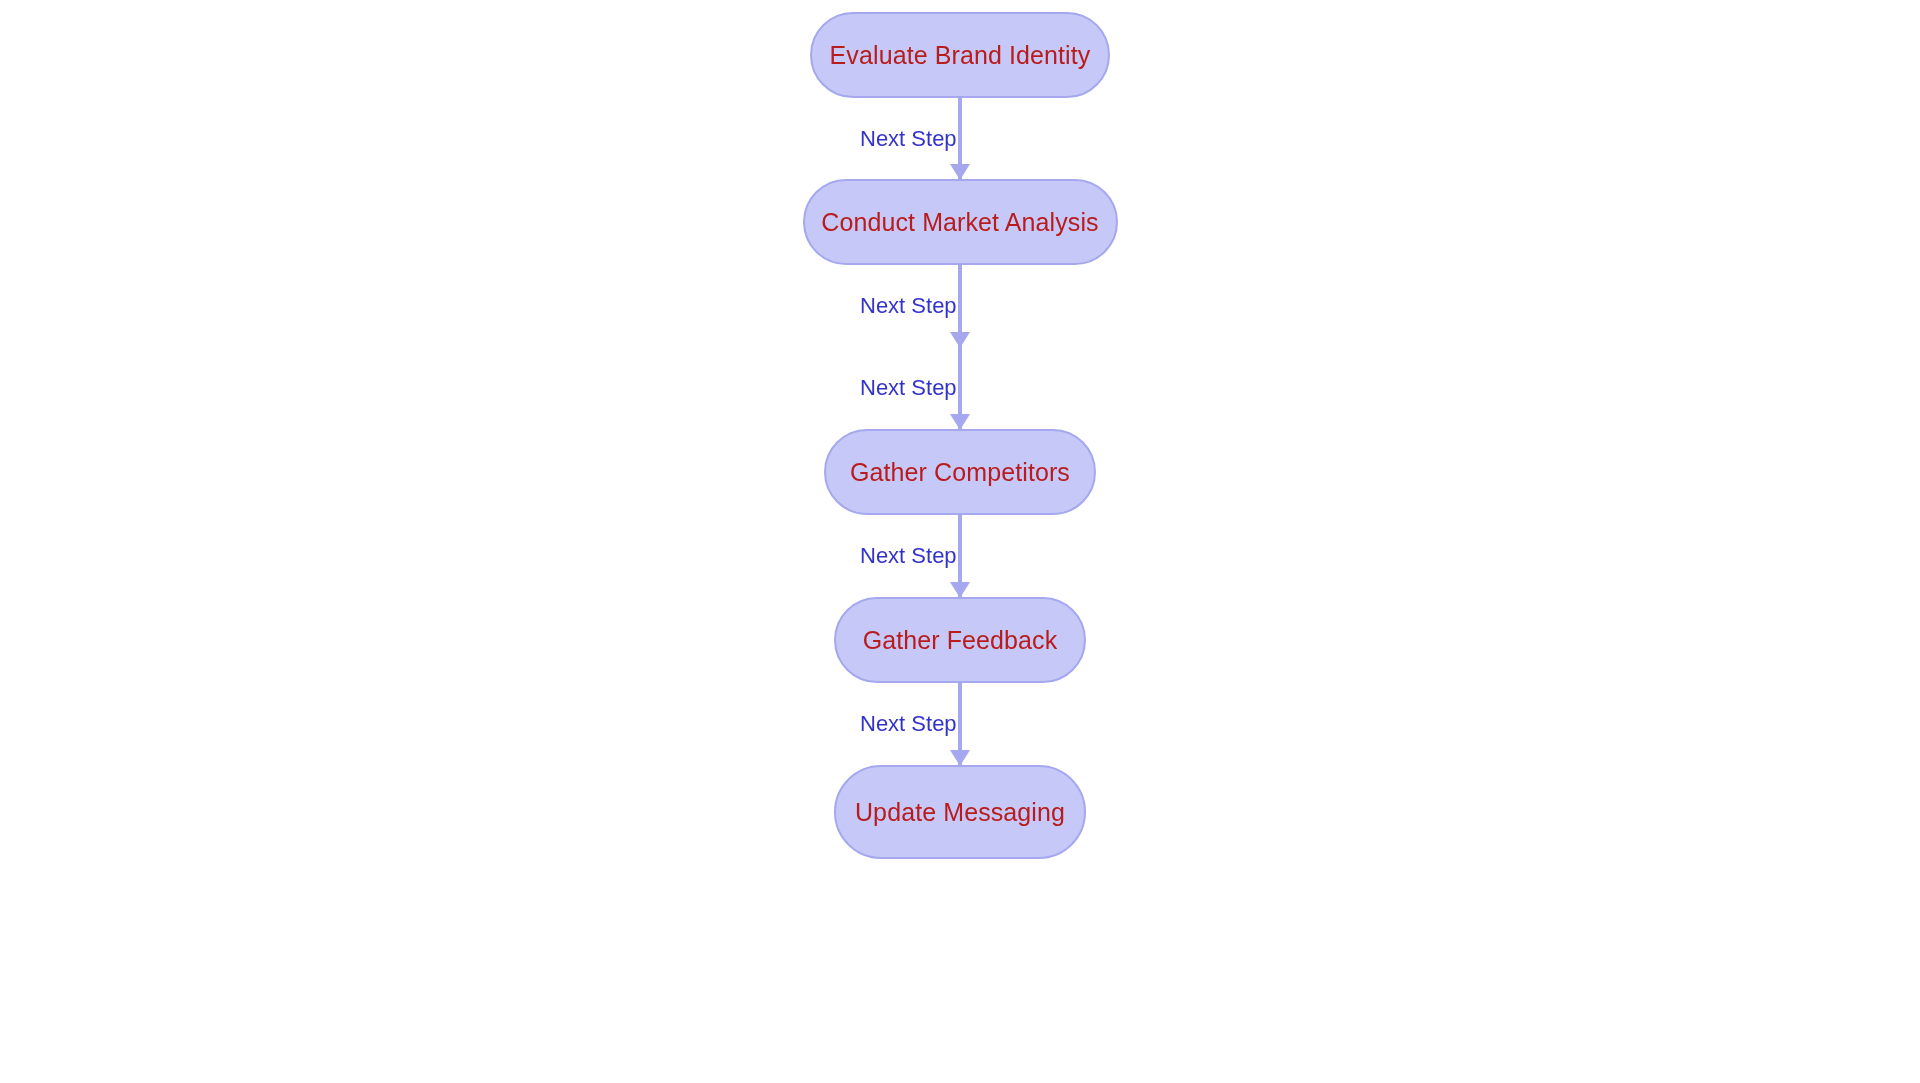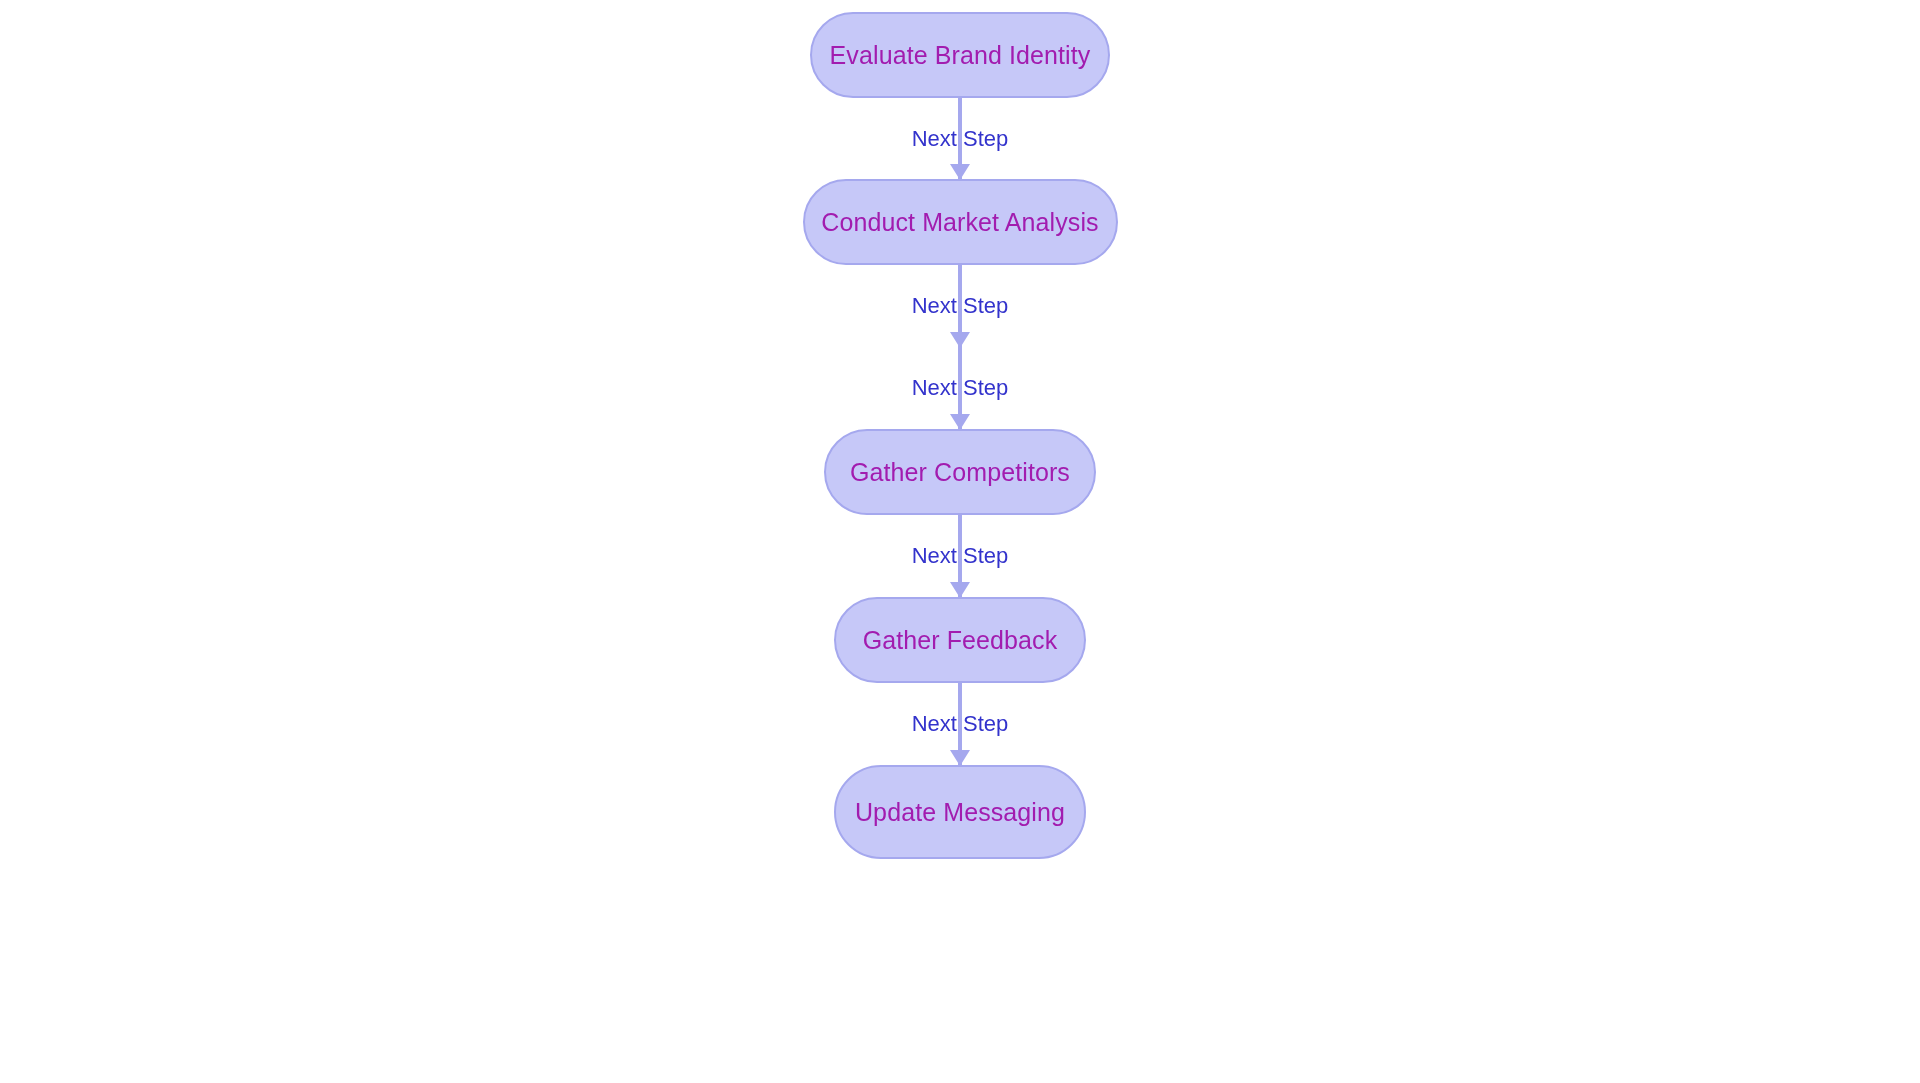--- a/index.html
+++ b/index.html
@@ -38,36 +38,36 @@
     box-sizing: border-box;
     background: #c6c8f8;
     border: 2px solid #a5a8ee;
     border-radius: 999px;
     display: flex;
     align-items: center;
     justify-content: center;
     flex: 0 0 auto;
   }
   .node-label {
-    color: #a21caf;
+    color: #b91c1c;
     font-size: 25px;
     font-weight: 400;
     letter-spacing: 0.1px;
     line-height: 1;
     white-space: nowrap;
   }
 
   
   .connector {
     position: relative;
     width: 200px;
     flex: 0 0 auto;
     display: flex;
     align-items: center;
-    justify-content: center;
+    justify-content: flex-start;
   }
   .connector-line {
     position: absolute;
     left: 50%;
     top: 0;
     transform: translateX(-50%);
     width: 4px;
     height: 100%;
     background: #a5a8ee;
   }

